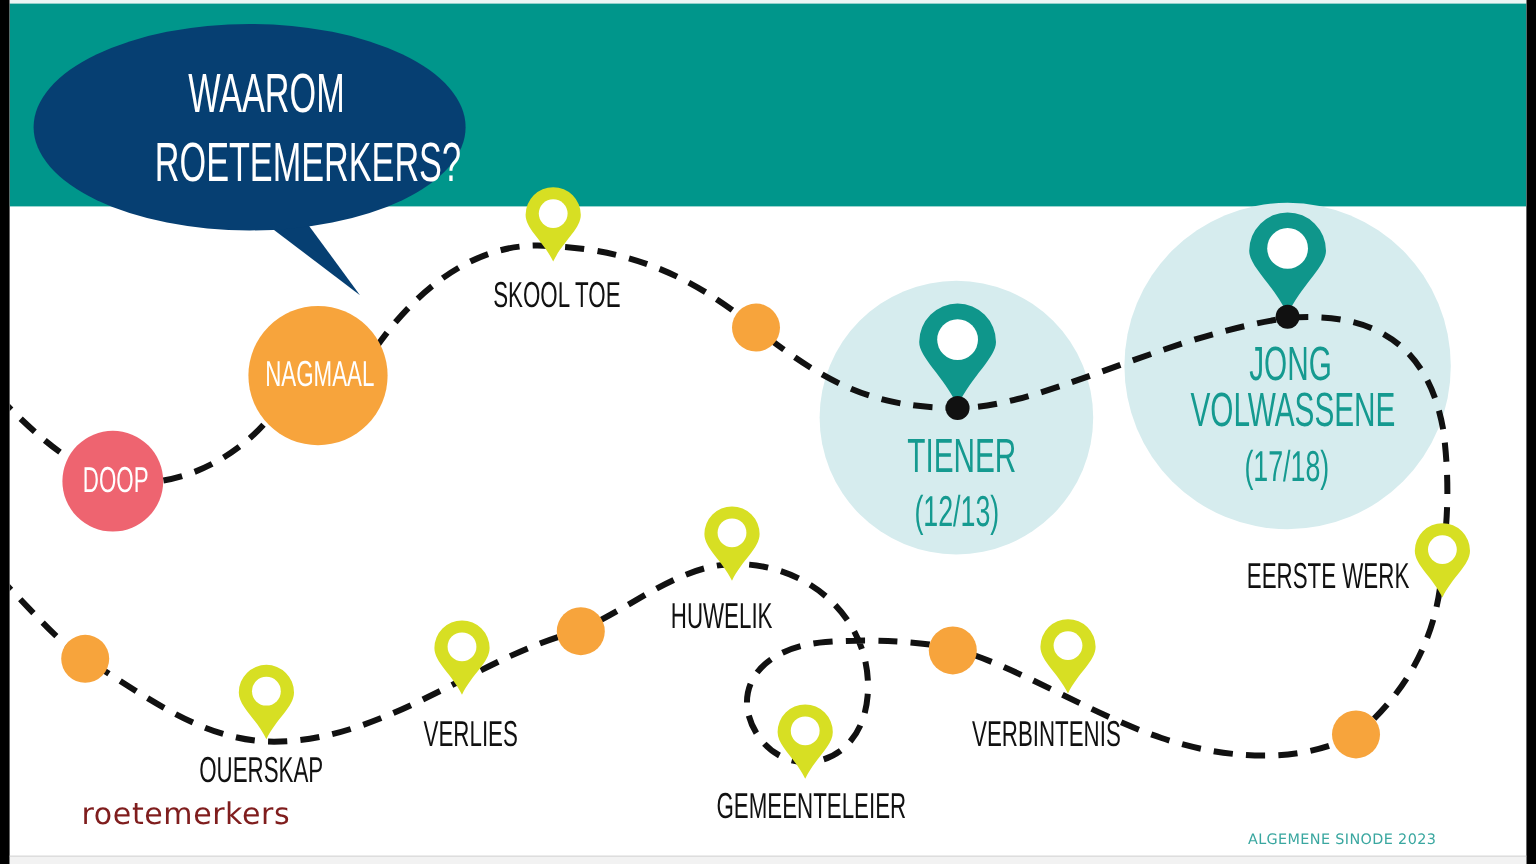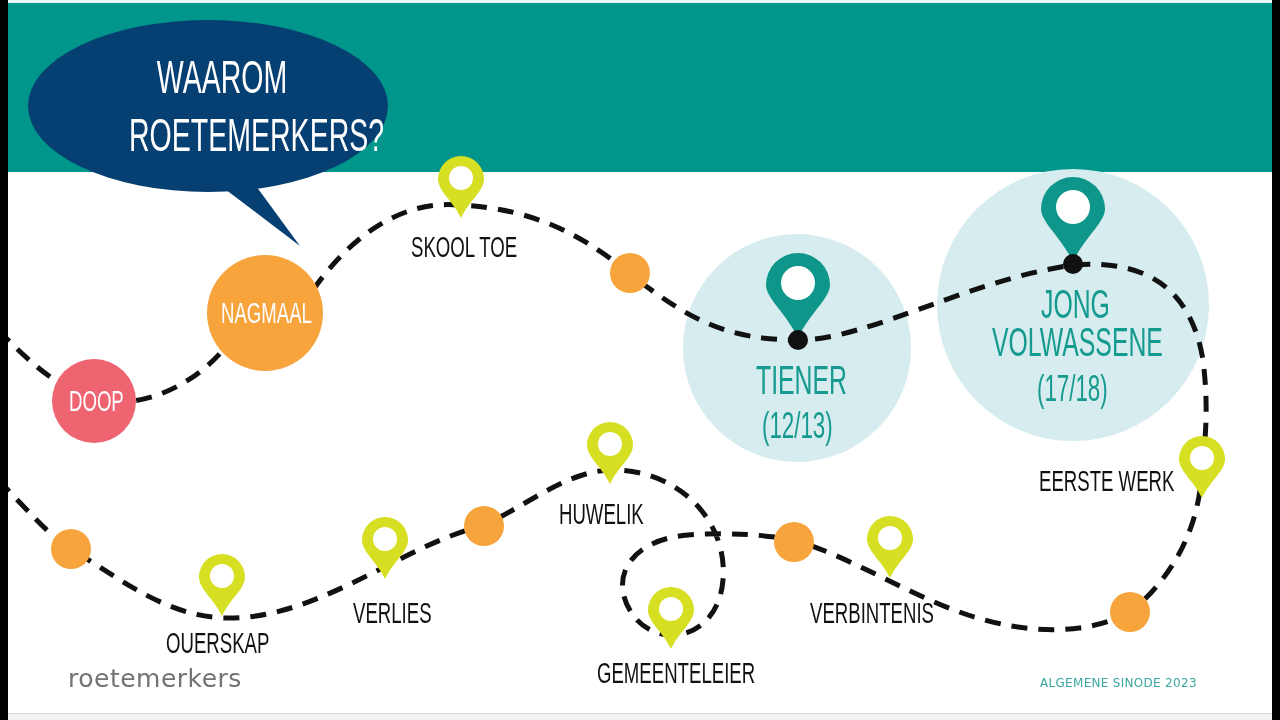--- a/index.html
+++ b/index.html
@@ -8,22 +8,22 @@
   .topstrip { position:absolute; left:0; top:0; width:100%; height:3px; background:#eaf6f5; }
   .banner { position:absolute; left:0; top:3px; width:100%; height:169px; background:#00968b; }
   .headline { position:absolute; left:400px; top:66px; font-size:44px; color:#fff; font-family:"DejaVu Sans", sans-serif; font-weight:300; letter-spacing:0.5px; white-space:nowrap; }
   .bottomline { position:absolute; left:0; top:713px; width:100%; height:7px; background:#f2f2f2; border-top:1px solid #d8d8d8; }
   svg.art { position:absolute; left:0; top:0; }
   .lbl { position:absolute; font-family:"Liberation Sans", sans-serif; font-stretch:condensed; white-space:nowrap; transform:scaleX(0.62); transform-origin:left top; }
   .lbl.black { color:#111; font-size:30px; }
   .lbl.teal { color:#159a90; }
   .lbl.white { color:#fff; }
   .bubble-text { position:absolute; left:64px; top:48px; width:300px; color:#fff; font-size:46px; line-height:58px; text-align:center; transform:scaleX(0.62); transform-origin:center top; font-family:"Liberation Sans", sans-serif; }
-  .brand { position:absolute; left:60px; top:664px; font-size:25px; color:#737373; font-family:"DejaVu Sans", sans-serif; letter-spacing:0.5px; }
-  .sinode { position:absolute; left:1032px; top:676px; font-size:12px; color:#3aa7a0; font-family:"DejaVu Sans", sans-serif; letter-spacing:0.3px; }
+  .brand { position:absolute; left:60px; top:664px; font-size:25px; color:#7f1d1d; font-family:"DejaVu Sans", sans-serif; letter-spacing:0.5px; }
+  .sinode { position:absolute; left:1032px; top:692px; font-size:12px; color:#3aa7a0; font-family:"DejaVu Sans", sans-serif; letter-spacing:0.3px; }
 </style>
 </head>
 <body>
 
 <div class="slide">
   <div class="topstrip"></div>
   <div class="banner"></div>
 
   <svg class="art" width="1264" height="720" viewBox="0 0 1264 720">
 

